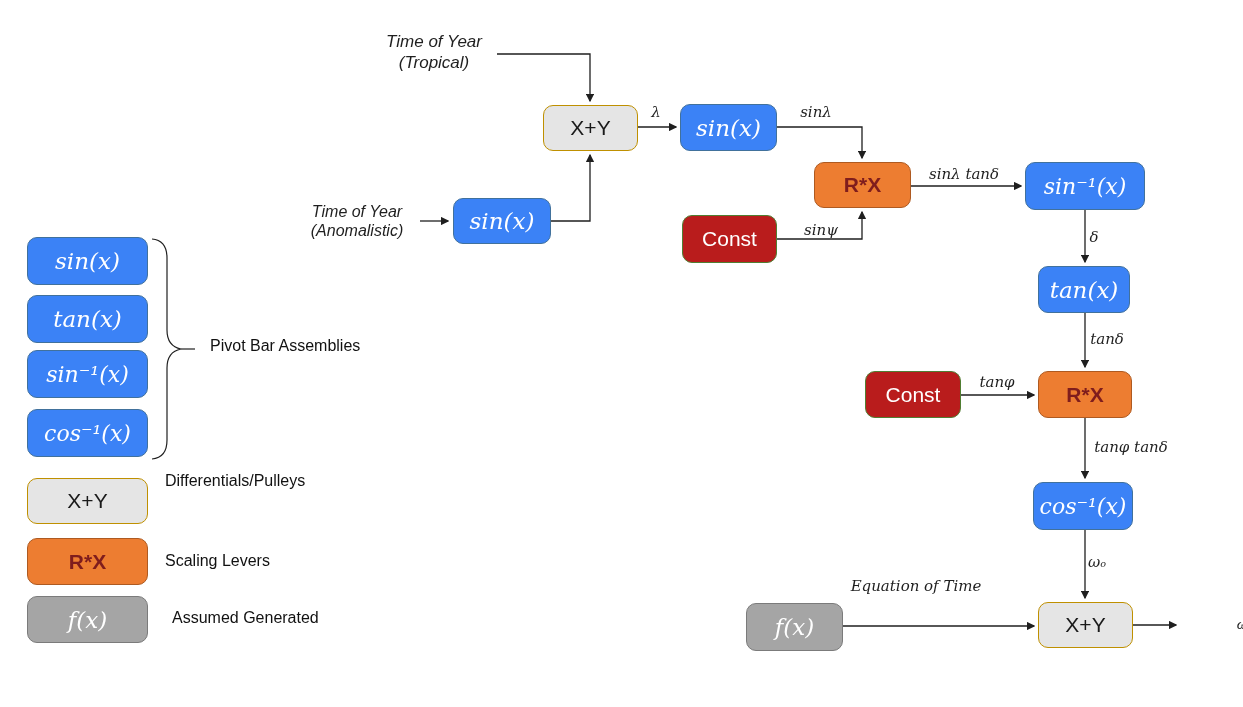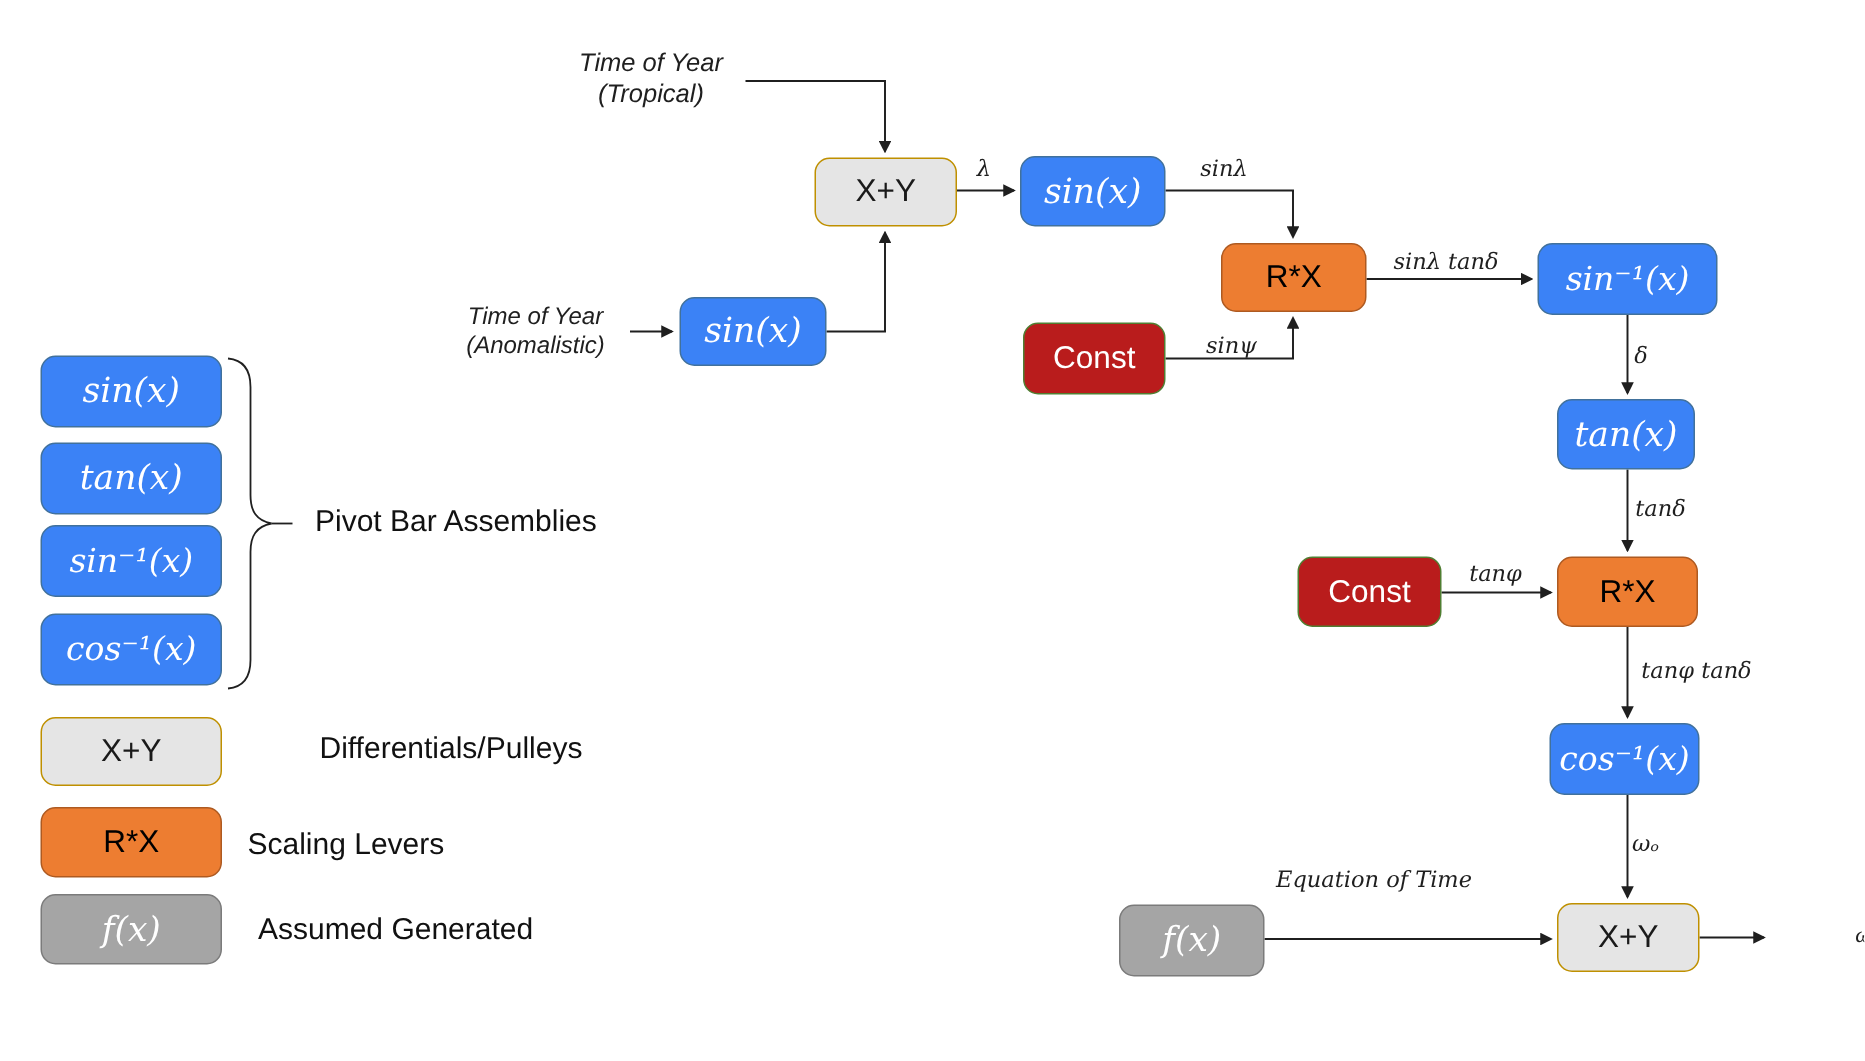--- a/index.html
+++ b/index.html
@@ -1,33 +1,33 @@
 <!DOCTYPE html>
 <html><head>
 <meta charset="utf-8">
 <style>
   html,body{margin:0;padding:0;background:#ffffff;}
   .canvas{position:relative;width:1243px;height:707px;background:#ffffff;overflow:hidden;
           font-family:"Liberation Sans","DejaVu Sans",sans-serif;}
   .node{position:absolute;display:flex;align-items:center;justify-content:center;
         border-radius:10px;border:1.6px solid;box-sizing:border-box;white-space:nowrap;}
   .blue  {background:#3b82f6;border-color:#41719C;color:#ffffff;}
-  .orange{background:#ED7D31;border-color:#AE5A21;color:#000000;}
+  .orange{background:#ED7D31;border-color:#AE5A21;color:#7f1d1d;font-weight:bold;}
   .yellow{background:#e5e5e5;border-color:#BF9000;color:#1a1a1a;}
   .green {background:#b91c1c;border-color:#507E32;color:#ffffff;}
   .gray  {background:#A5A5A5;border-color:#7B7B7B;color:#ffffff;}
   .math {font-family:"DejaVu Serif","Liberation Serif",serif;font-style:italic;font-size:23px;}
   .mathsup{font-size:22px;}
   .plain{font-family:"Liberation Sans","DejaVu Sans",sans-serif;font-size:21px;}
   .edge-label{position:absolute;font-family:"DejaVu Serif","DejaVu Sans",serif;font-style:italic;
               font-size:15px;color:#1f1f1f;transform:translateX(-50%);white-space:nowrap;}
   .input-label{position:absolute;text-align:center;font-style:italic;font-size:17px;
                line-height:21px;color:#1f1f1f;}
   .input-label.small{font-size:16px;line-height:19px;}
-  .legend-label{position:absolute;font-size:20px;color:#111;white-space:nowrap;}
+  .legend-label{position:absolute;font-size:16px;color:#111;white-space:nowrap;}
   svg.layer{position:absolute;left:0;top:0;width:1243px;height:707px;pointer-events:none;}
 </style>
 </head>
 <body>
 
 <div class="canvas">
 
   <svg class="layer">
     <defs>
       <marker id="arrow" viewBox="0 0 10 10" refX="8.5" refY="5" markerWidth="6.5" markerHeight="6.5" orient="auto-start-reverse">
@@ -124,21 +124,21 @@
     <span>sin⁻¹(x)</span>
   </div>
   <div class="node blue math mathsup" style="left:27px;top:409px;width:121px;height:48px;">
     <span>cos⁻¹(x)</span>
   </div>
   <span class="legend-label" style="left:210px;top:337px;">Pivot Bar Assemblies</span>
 
   <div class="node yellow plain" style="left:27px;top:478px;width:121px;height:46px;">
     <span>X+Y</span>
   </div>
-  <span class="legend-label" style="left:165px;top:488px;margin-left:48px;">Differentials/Pulleys</span>
+  <span class="legend-label" style="left:165px;top:472px;">Differentials/Pulleys</span>
 
   <div class="node orange plain" style="left:27px;top:538px;width:121px;height:47px;">
     <span>R*X</span>
   </div>
   <span class="legend-label" style="left:165px;top:552px;">Scaling Levers</span>
 
   <div class="node gray math" style="left:27px;top:596px;width:121px;height:47px;">
     <span>f(x)</span>
   </div>
   <span class="legend-label" style="left:172px;top:609px;">Assumed Generated</span>

